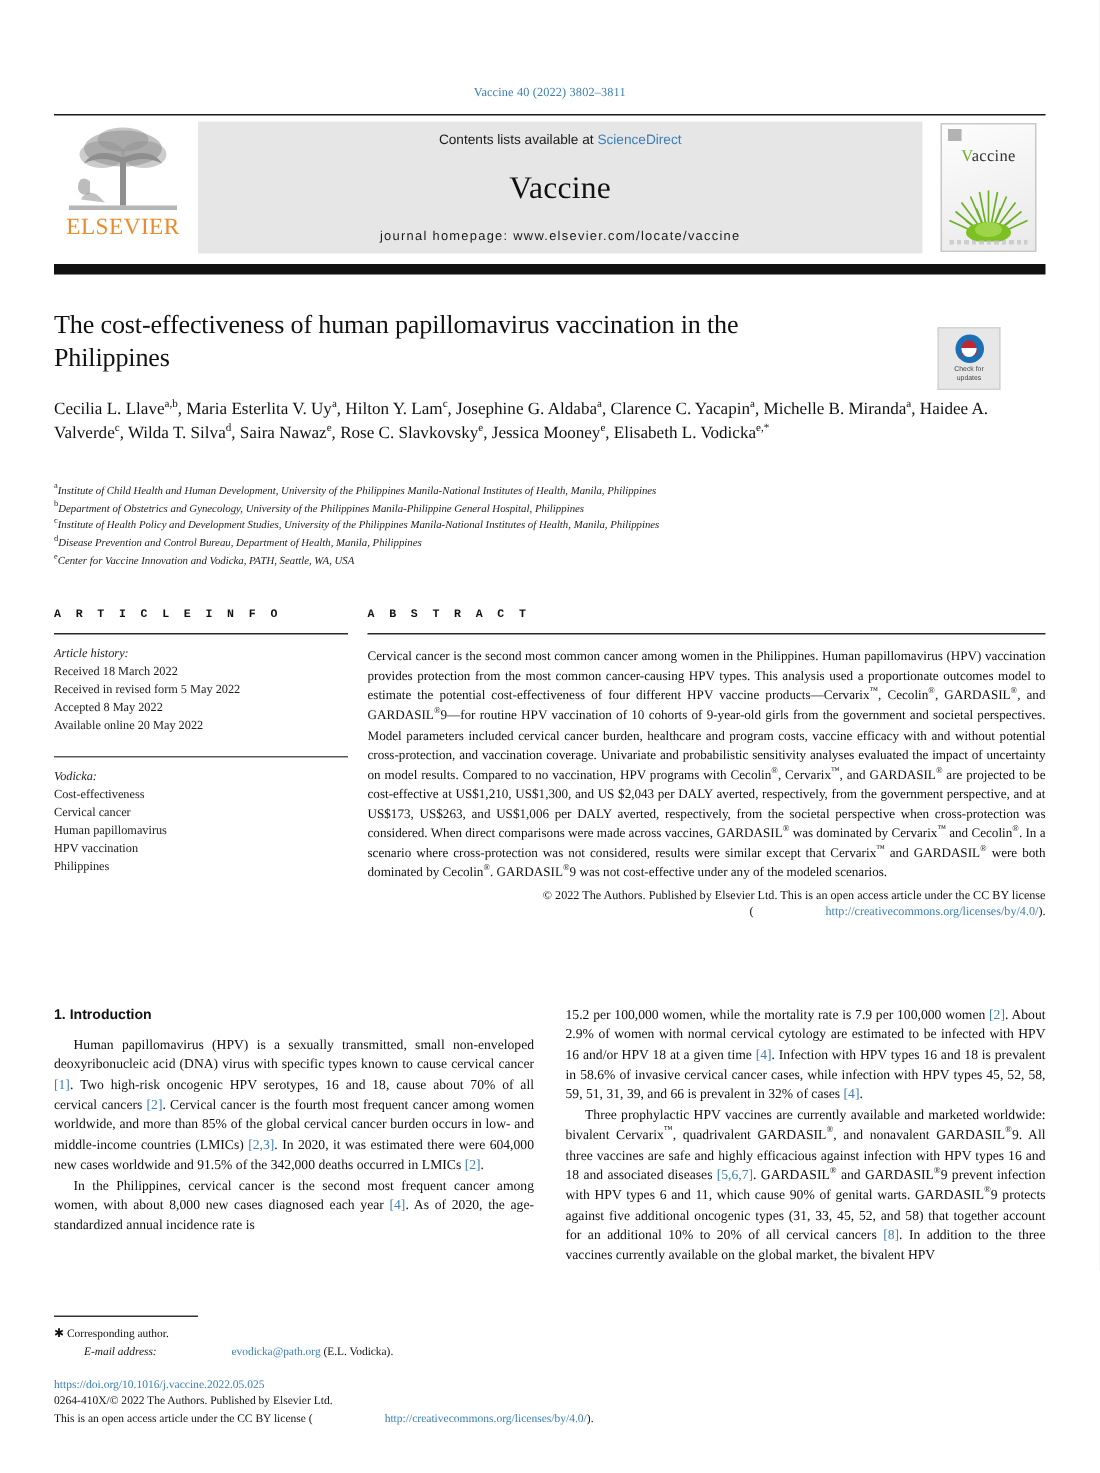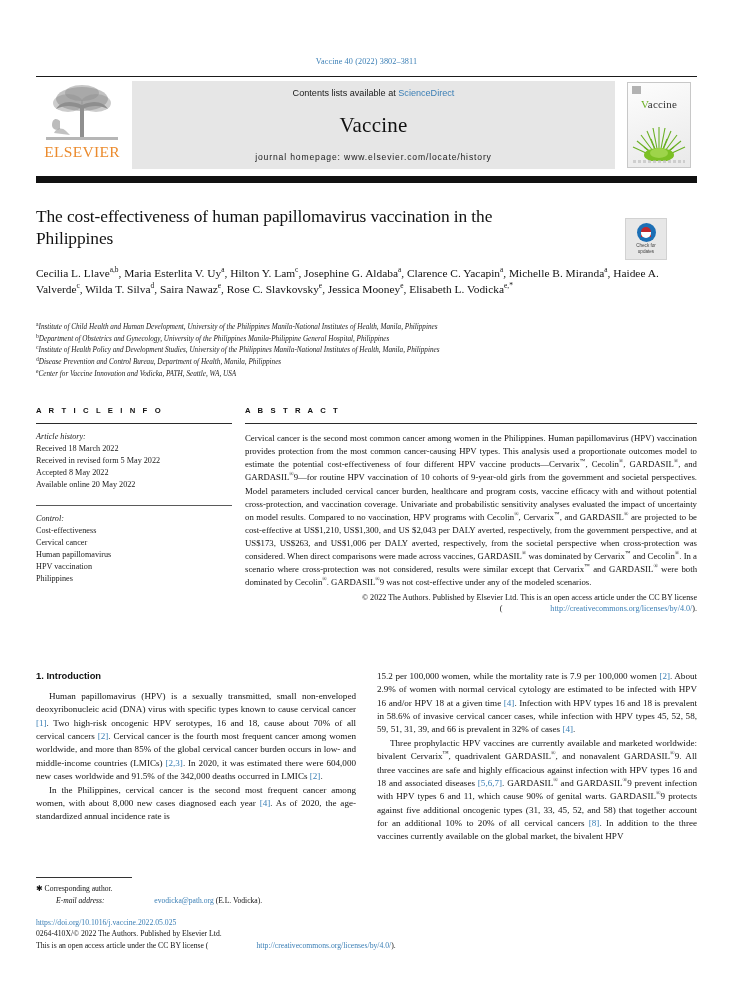--- a/index.html
+++ b/index.html
@@ -234,21 +234,21 @@
     top: 406px;
     left: 0;
     width: 661px;
     display: flex;
   }
   .col-info { width: 196px; flex: 0 0 196px; }
   .col-gap  { width: 13px; flex: 0 0 13px; }
   .col-abs  { flex: 1 1 auto; }
 
   .sec-head {
-    font-family: Liberation Sans, sans-serif;
+    font-family: Liberation Mono, monospace;
     font-size: 7.7px;
     letter-spacing: 2.6px;
     color: #111;
     font-weight: bold;
   }
   .rule {
     border-top: 1px solid #2a2a2a;
     margin-top: 8px;
   }
   .rule-thin { border-top: 1px solid #5a5a5a; }
@@ -380,21 +380,21 @@
         </g>
       </svg>
       <div class="elsevier-word">ELSEVIER</div>
     </div>
 
     <div class="journal-center">
       <div class="contents-line">
         <span>Contents lists available at </span><span class="sd">ScienceDirect</span>
       </div>
       <div class="journal-name">Vaccine</div>
-      <div class="homepage-line">journal homepage: www.elsevier.com/locate/history</div>
+      <div class="homepage-line">journal homepage: www.elsevier.com/locate/vaccine</div>
     </div>
 
     <div class="cover-block">
       <div class="cover-thumb">
         <div class="cover-mini-logo"></div>
         <div class="cover-title"><span class="v">V</span><span>accine</span></div>
         <svg class="cover-virus" viewBox="0 0 56 36">
           <g stroke="#6ab023" stroke-width="1.1" fill="none">
             <path d="M28 34 L6 16"></path>
                 <path d="M28 34 L10 10"></path>
@@ -451,21 +451,21 @@
       <div class="rule"></div>
       <div class="hist">
         <div class="lbl">Article history:</div>
         <div>Received 18 March 2022</div>
         <div>Received in revised form 5 May 2022</div>
         <div>Accepted 8 May 2022</div>
         <div>Available online 20 May 2022</div>
       </div>
       <div class="rule rule-thin" style="margin-top:14px"></div>
       <div class="kw">
-        <div class="lbl">Control:</div>
+        <div class="lbl">Vodicka:</div>
         <div>Cost-effectiveness</div>
         <div>Cervical cancer</div>
         <div>Human papillomavirus</div>
         <div>HPV vaccination</div>
         <div>Philippines</div>
       </div>
     </div>
 
     <div class="col-gap"></div>
 

